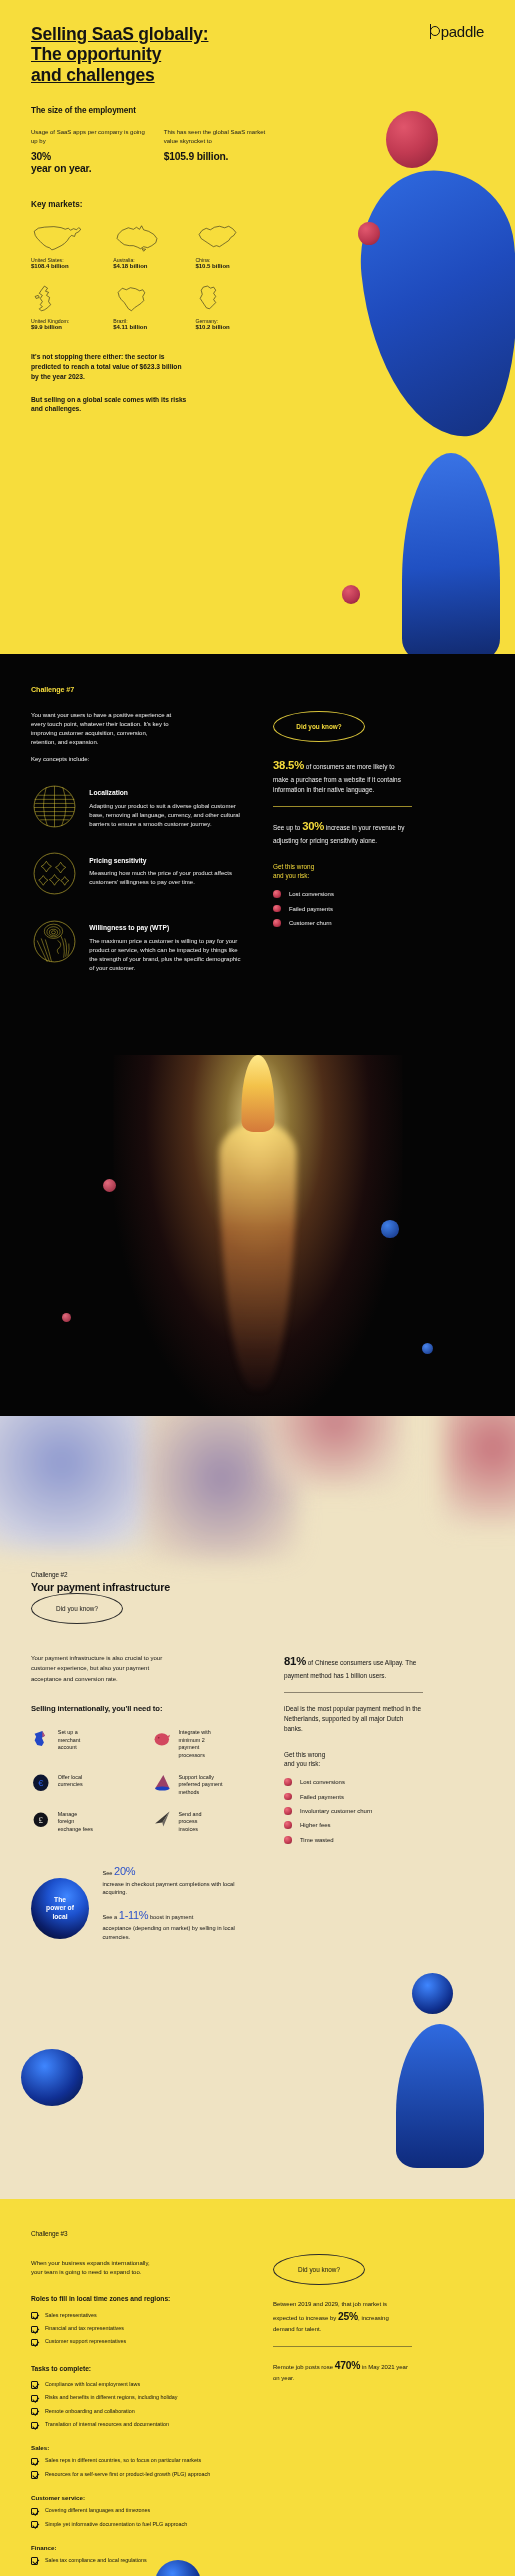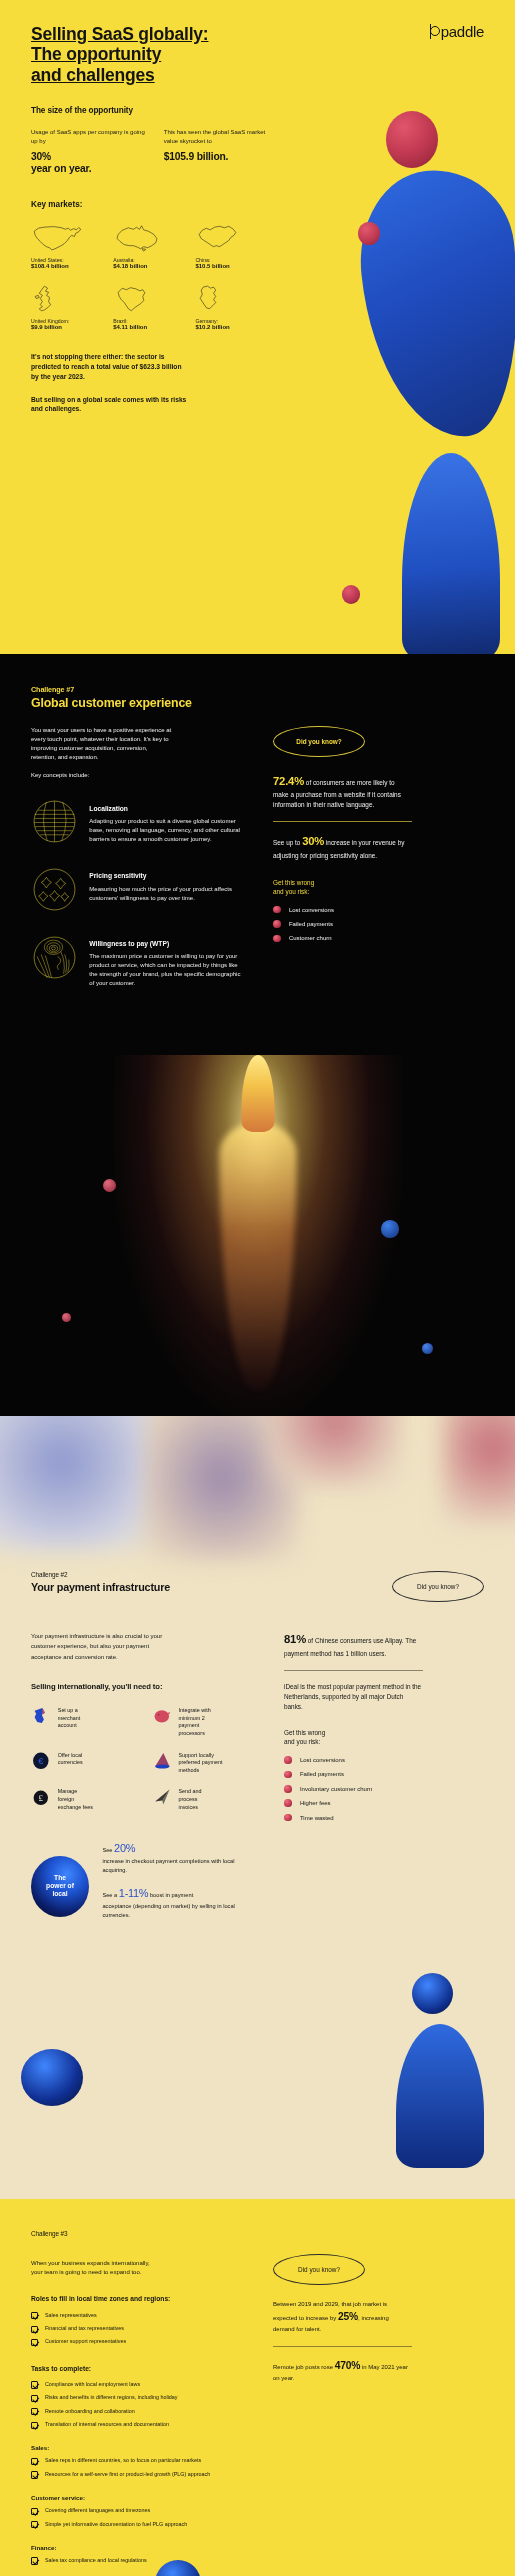--- a/index.html
+++ b/index.html
@@ -157,21 +157,21 @@
   }
   .spark { position: absolute; border-radius: 50%; }
 
   
   .cream {
     background: #EFE3C3; color: #141414; position: relative; overflow: hidden;
     padding: 0 31px 41px 31px; min-height: 783px;
   }
   .cream-art { position: absolute; left: 0; top: 0; width: 515px; height: 170px; overflow: hidden; }
   .cream-art .smudge { position: absolute; filter: blur(11.3px); opacity: .85; }
-  .cream-head { padding-top: 155px; display: flex; justify-content: space-between; align-items: flex-start; position: relative; z-index: 4; }
+  .cream-head { padding-top: 155px; display: flex; justify-content: space-between; align-items: flex-start; position: relative; z-index: 4; flex-direction: column; }
   .cream .ch-label { color: #141414; font-weight: 400; font-size: 6.4px; }
   .cream .ch-title { color: #141414; font-size: 10.8px; margin-top: 3.1px; }
   .cream-body { font-size: 6px; line-height: 1.75; max-width: 216px; margin-top: 16.5px; position: relative; z-index: 4; white-space: pre-line; }
   .cream-sub { font-size: 7.7px; font-weight: 700; margin-top: 19.6px; position: relative; z-index: 4; letter-spacing: -0.1px; }
 
   .need-grid {
     display: grid; grid-template-columns: 1fr 1fr; gap: 13.4px 14.4px;
     margin-top: 15.5px; max-width: 227px; position: relative; z-index: 4;
   }
   .need-item { display: flex; gap: 7.2px; align-items: flex-start; }
@@ -242,21 +242,21 @@
     <div class="brand-row">
       <h1 class="hero-title">Selling SaaS globally:
 The opportunity
 and challenges</h1>
       <div class="paddle-logo">
         <span class="p-mark"></span>
         <span class="p-word">paddle</span>
       </div>
     </div>
 
-    <div class="sub-head">The size of the opportunity</div>
+    <div class="sub-head">The size of the employment</div>
 
     <div class="stat-cols">
       <div class="stat-col">
         <div class="stat-lead">Usage of SaaS apps per company is going up by</div>
         <div class="stat-big">30%
 year on year.</div>
       </div>
       <div class="stat-col">
         <div class="stat-lead">This has seen the global SaaS market value skyrocket to</div>
         <div class="stat-big">$105.9 billion.</div>
@@ -324,21 +324,20 @@
 
     <div class="hero-note">It's not stopping there either: the sector is
 predicted to reach a total value of $623.3 billion
 by the year 2023.</div>
     <div class="hero-note2">But selling on a global scale comes with its risks
 and challenges.</div>
   </section>
 
   <section class="dark">
     <div class="ch-label">Challenge #7</div>
-    <div class="ch-title">Global customer experience</div>
 
     <div class="two-col">
       <div class="col-left">
         <p class="body-p">You want your users to have a positive experience at
 every touch point, whatever their location. It's key to
 improving customer acquisition, conversion,
 retention, and expansion.</p>
         <p class="key-lead">Key concepts include:</p>
 
         <div class="concept">
@@ -393,21 +392,21 @@
           <span class="txt">
             <h4>Willingness to pay (WTP)</h4>
             <p>The maximum price a customer is willing to pay for your product or service, which can be impacted by things like the strength of your brand, plus the specific demographic of your customer.</p>
           </span>
         </div>
       </div>
 
       <div class="col-right">
         <div class="dyk-pill">Did you know?</div>
         <p class="fact">
-          <span class="hl">72.4%</span><span> of consumers are more likely to make a purchase from a website if it contains information in their native language.</span>
+          <span class="hl">38.5%</span><span> of consumers are more likely to make a purchase from a website if it contains information in their native language.</span>
         </p>
         <div class="rule"></div>
         <p class="fact">
           <span>See up to </span><span class="hl">30%</span><span> increase in your revenue by adjusting for pricing sensitivity alone.</span>
         </p>
         <div class="risk-title">Get this wrong
 and you risk:</div>
         <div class="risk-list">
           <div class="risk-item">
             <span class="risk-dot"></span>

